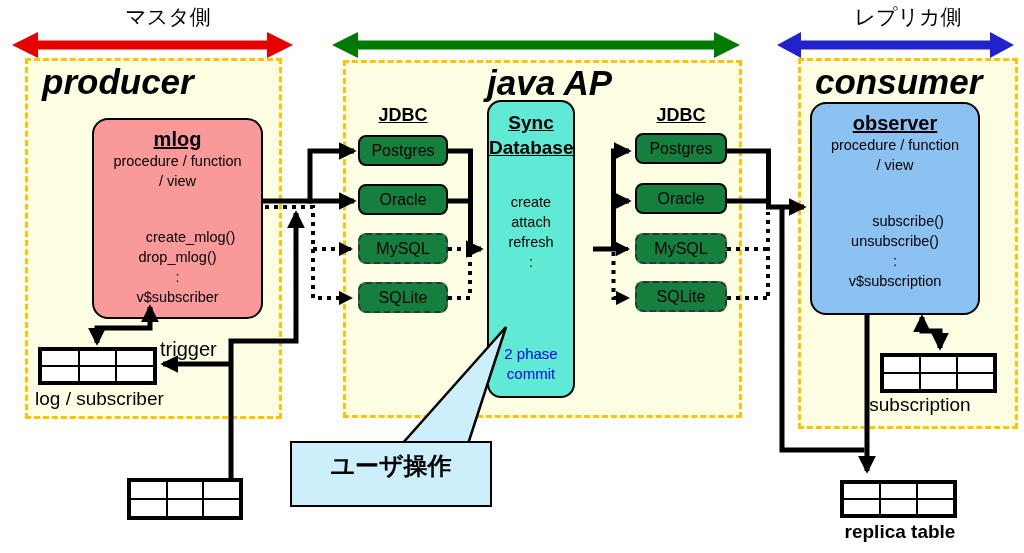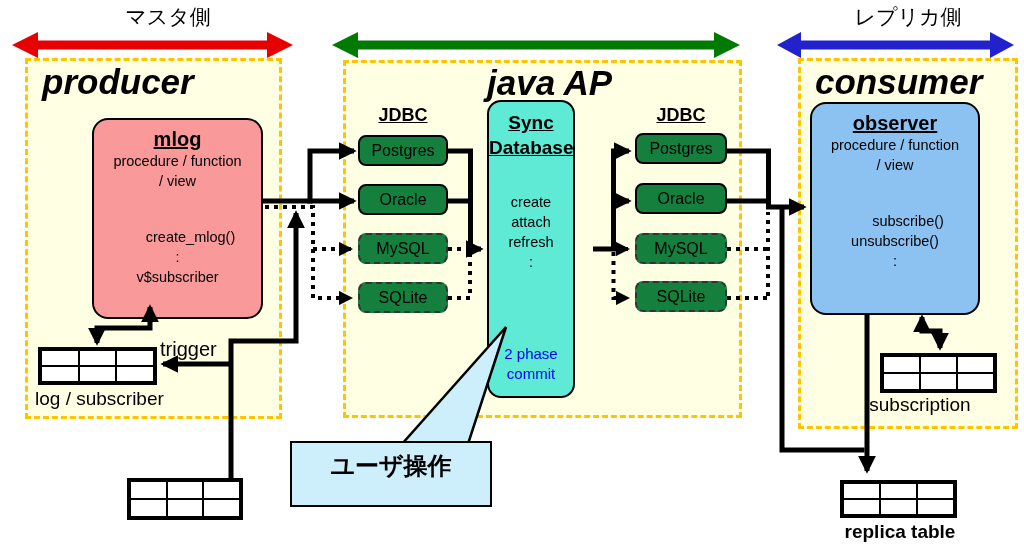--- a/index.html
+++ b/index.html
@@ -73,31 +73,33 @@
 
   <div class="big-title t-producer">producer</div>
   <div class="big-title t-consumer">consumer</div>
   <div class="big-title t-javaap">java AP</div>
 
   <div class="rbox box-mlog">
     <div class="box-title">mlog</div>
     <div class="box-line">procedure / function</div>
     <div class="box-line">/ view</div>
     <div class="box-line gap-above">create_mlog()</div>
+    <div class="box-line">drop_mlog()</div>
     <div class="box-line">:</div>
     <div class="box-line">v$subscriber</div>
   </div>
 
   <div class="rbox box-observer">
     <div class="box-title">observer</div>
     <div class="box-line">procedure / function</div>
     <div class="box-line">/ view</div>
     <div class="box-line gap-above">subscribe()</div>
     <div class="box-line">unsubscribe()</div>
     <div class="box-line">:</div>
+    <div class="box-line">v$subscription</div>
   </div>
 
   <div class="rbox box-sync">
     <div class="sync-title">Sync</div>
     <div class="sync-title">Database</div>
     <div class="box-line sync-body">create</div>
     <div class="box-line">attach</div>
     <div class="box-line">refresh</div>
     <div class="box-line">:</div>
     <div class="sync-note">2 phase commit</div>

